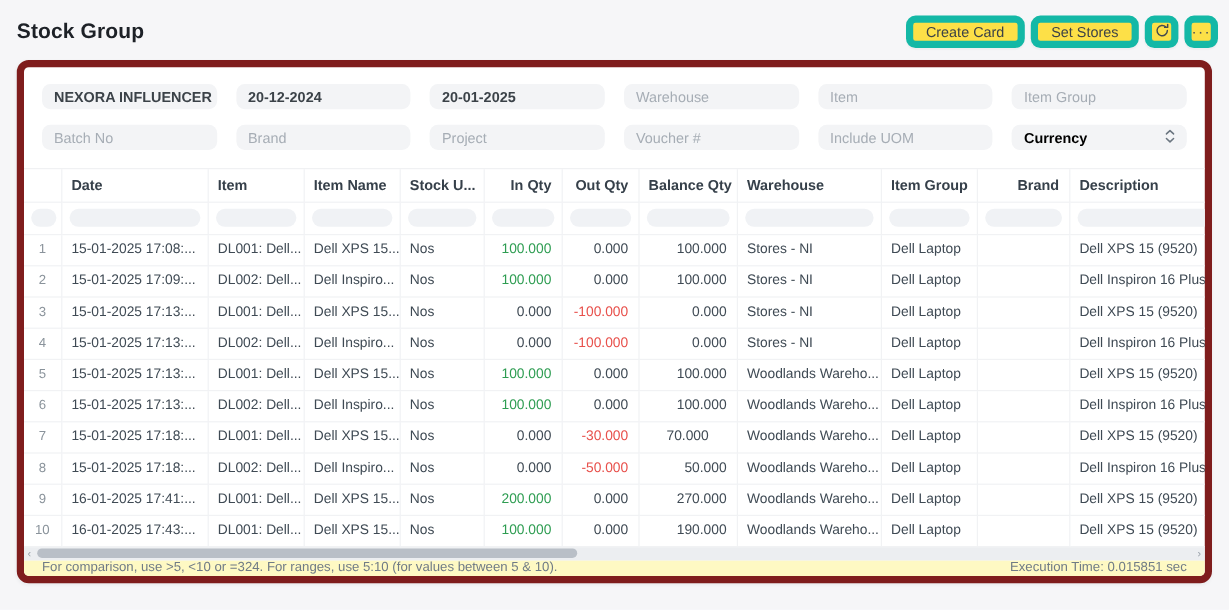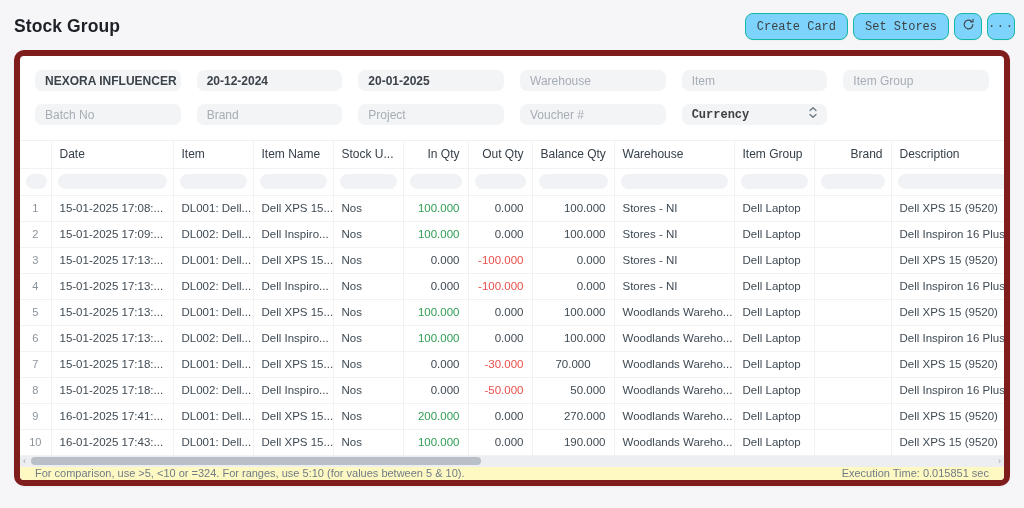--- a/index.html
+++ b/index.html
@@ -4,49 +4,49 @@
 <style>
   html,body{margin:0;padding:0;width:1024px;height:508px;overflow:hidden;
     background:#f6f6f8;font-family:"Liberation Sans","DejaVu Sans",sans-serif;}
   *{box-sizing:border-box;}
 
   
   .page-head{display:flex;align-items:center;justify-content:space-between;
     padding:13px 9px 10px 14px;height:50px;}
   .page-title{font-size:17.5px;font-weight:700;color:#1d2127;margin:0;letter-spacing:.1px;}
   .actions{display:flex;gap:5px;align-items:center;}
-  .btn{height:27px;border:1px solid #14b8a6;border-radius:8px;background:#7dd3fc;
-    font-size:12px;color:#3c4247;padding:0 11px;font-family:Liberation Mono, monospace;cursor:pointer;
+  .btn{height:27px;border:6px solid #14b8a6;border-radius:8px;background:#fde047;
+    font-size:12px;color:#3c4247;padding:0 11px;font-family:Liberation Sans, sans-serif;cursor:pointer;
     box-shadow:0 1px 1px rgba(0,0,0,.03);display:flex;align-items:center;justify-content:center;}
   .icon-btn{width:28px;padding:0;}
   .ellipsis{font-size:13px;letter-spacing:1px;color:#4a5157;line-height:10px;}
 
   
   .card{margin:0 14px;height:436px;background:#fff;border:6px solid #7f1d1d;
     border-radius:10px;box-shadow:0 1px 3px rgba(28,31,36,.05);
     display:flex;flex-direction:column;overflow:hidden;}
 
   
   .filters{display:grid;grid-template-columns:repeat(6,1fr);column-gap:16px;row-gap:13px;
     padding:14px 15px 0;}
   .filter{height:21px;border-radius:7px;background:#f3f4f6;font-size:12px;
     display:flex;align-items:center;justify-content:space-between;padding:0 10px;
     overflow:hidden;white-space:nowrap;cursor:text;}
   .filter.value span{font-weight:700;color:#3b4248;}
   .filter.placeholder span{color:#a6adb5;}
-  .filter.select span{font-weight:700;color:#404040;font-family:Liberation Mono, monospace;}
+  .filter.select span{font-weight:700;color:#000000;}
 
   
   .table-wrap{margin-top:15px;border-top:1px solid #f0f1f3;}
   table{border-collapse:collapse;table-layout:fixed;width:100%;}
   th,td{border-right:1px solid #f1f2f4;border-bottom:1px solid #f1f2f4;
     padding:0 8px;font-size:11.5px;height:26px;white-space:nowrap;overflow:hidden;
     font-weight:400;color:#3f4a54;}
   th:last-child,td:last-child{border-right:none;}
-  thead tr.head-row th{height:27px;font-size:12px;font-weight:400;color:#36404a;}
+  thead tr.head-row th{height:27px;font-size:12px;font-weight:700;color:#36404a;}
   thead tr.filter-row th{height:27px;padding:0 6px;}
   .pill{height:15px;background:#f0f2f5;border-radius:8px;width:100%;}
   .pill-sm{width:21px;margin:0 auto;}
   td.rownum{font-size:11px;color:#8a939b;}
   .tone-green{color:var(--positive-color);}
   .tone-red{color:var(--negative-color);}
 
   
   .hscroll{height:11px;background:#eceef1;position:relative;flex:none;}
   .thumb{position:absolute;left:11px;top:1.5px;height:8px;width:450px;
@@ -107,20 +107,23 @@
           <span>Batch No</span>
         </div>
         <div class="filter placeholder">
           <span>Brand</span>
         </div>
         <div class="filter placeholder">
           <span>Project</span>
         </div>
         <div class="filter placeholder">
           <span>Voucher #</span>
+        </div>
+        <div class="filter placeholder">
+          <span>Include UOM</span>
         </div>
         <div class="filter select">
           <span>Currency</span>
           <span><svg width="8" height="13" viewBox="0 0 8 13">
               <path d="M1 4.6 4 1.8 7 4.6" fill="none" stroke="#6b7680" stroke-width="1.3" stroke-linecap="round" stroke-linejoin="round"></path>
               <path d="M1 8.4 4 11.2 7 8.4" fill="none" stroke="#6b7680" stroke-width="1.3" stroke-linecap="round" stroke-linejoin="round"></path>
             </svg></span>
         </div>
       </div>
 

